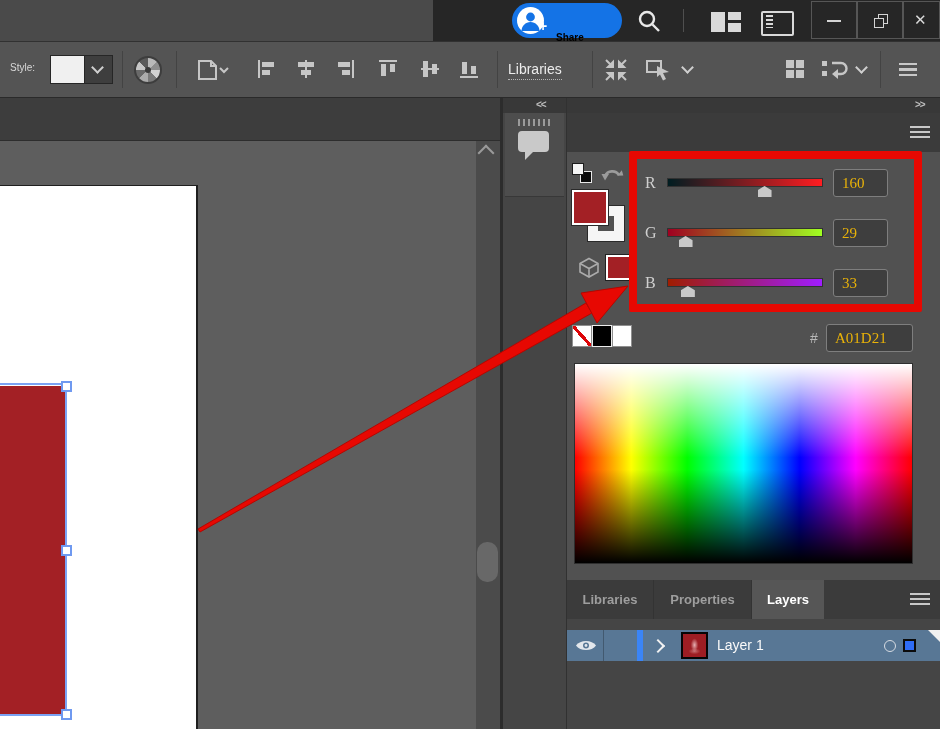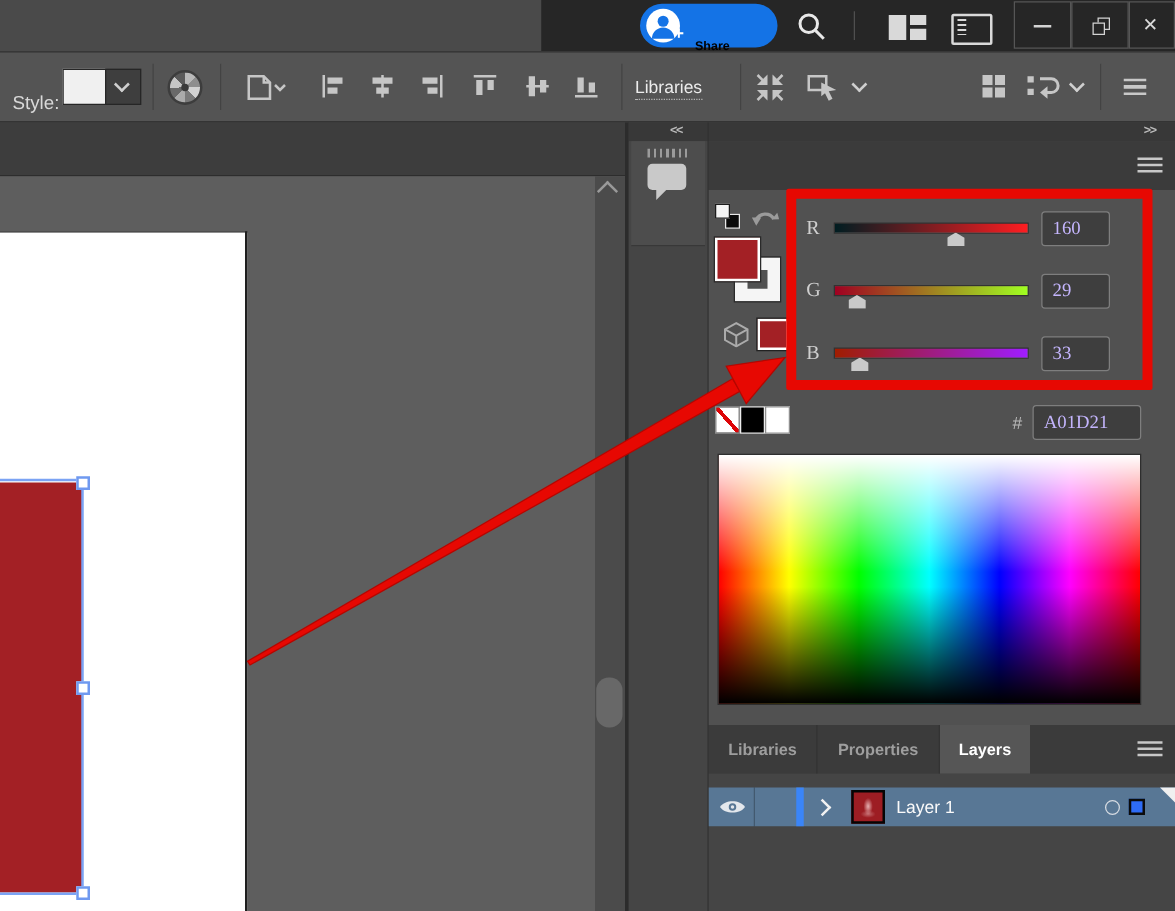--- a/index.html
+++ b/index.html
@@ -23,21 +23,21 @@
   .win-btn{top:1px;height:38px;border:1px solid #565656;box-sizing:border-box;cursor:pointer;}
   .win-min{left:811px;width:46px;} .win-rest{left:857px;width:46px;} .win-close{left:903px;width:37px;}
   .min-glyph{position:absolute;left:15px;top:18px;width:14px;height:2px;background:#d4d4d4;}
   .rest-wrap{position:absolute;left:16px;top:12px;width:14px;height:14px;}
   .rest-back{position:absolute;left:4px;top:0;width:8px;height:8px;border:1.5px solid #d4d4d4;}
   .rest-front{position:absolute;left:0;top:4px;width:8px;height:8px;border:1.5px solid #d4d4d4;background:#262626;}
   .close-glyph{position:absolute;left:10px;top:9px;color:#d9d9d9;font-size:15px;}
   
   .toolbar{left:0;top:41px;width:940px;height:57px;background:#545454;border-top:1px solid #313131;
            border-bottom:1px solid #2a2a2a;box-sizing:border-box;}
-  .style-label{left:10px;top:74px;font-size:15px;color:#d8d8d8;}
+  .style-label{left:10px;top:62px;font-size:10px;color:#d8d8d8;}
   .style-dd{left:50px;top:55px;width:63px;height:29px;cursor:pointer;}
   .style-swatch{position:absolute;left:0;top:0;width:33px;height:27px;background:#f0f0f0;border:1px solid #262626;}
   .style-chevbox{position:absolute;left:34px;top:0;width:27px;height:27px;background:#3e3e3e;border:1px solid #262626;}
   .chev{display:inline-block;width:7px;height:7px;border-right:2px solid #cfcfcf;border-bottom:2px solid #cfcfcf;transform:rotate(45deg);}
   .style-chevbox .chev{position:absolute;left:8px;top:7px;}
   .tool-sep{top:51px;width:1px;height:37px;background:#434343;}
   .wheel-icon{left:134px;top:56px;width:28px;height:28px;border-radius:50%;border:2px solid #3d3d3d;box-sizing:border-box;
      background:conic-gradient(#b9b9b9 0 45deg,#8e8e8e 0 90deg,#d2d2d2 0 135deg,#7a7a7a 0 180deg,#ababab 0 225deg,#696969 0 270deg,#c6c6c6 0 315deg,#5a5a5a 0);}
   .wheel-icon:after{content:"";position:absolute;left:9px;top:9px;width:6px;height:6px;border-radius:50%;background:#3a3a3a;}
   .tool-icon{width:24px;height:24px;cursor:pointer;}
@@ -80,21 +80,21 @@
   .pd-front{position:absolute;left:0;top:0;width:10px;height:10px;background:#f5f5f5;border:1px solid #1c1c1c;}
   .fill-swatch{left:5px;top:38px;width:36px;height:35px;background:#A32025;border:2px solid #fff;outline:1px solid #2a2a2a;box-sizing:border-box;z-index:3;cursor:pointer;}
   .stroke-proxy{left:21px;top:54px;width:36px;height:35px;border:10px solid #f5f5f5;outline:1px solid #2a2a2a;box-sizing:border-box;z-index:2;cursor:pointer;}
   .cube-icon{left:11px;top:105px;width:22px;height:21px;cursor:pointer;}
   .mini-swatch{left:39px;top:103px;width:25px;height:25px;background:#A32025;border:2px solid #fff;outline:1px solid #222;box-sizing:border-box;cursor:pointer;}
   .slider-row{position:absolute;left:75px;width:250px;height:40px;}
   .slider-label{position:absolute;left:3px;top:5px;font-family:"Liberation Serif",serif;font-size:16px;color:#cfcfcf;}
   .slider-track{position:absolute;left:26px;top:10px;width:154px;height:7px;box-shadow:0 0 0 1px rgba(25,25,25,.55);cursor:pointer;}
   .slider-thumb{position:absolute;top:7px;width:14px;height:11px;background:#c9c9c9;
      clip-path:polygon(50% 0,100% 38%,100% 100%,0 100%,0 38%);cursor:pointer;}
-  .val-input,.hex-input{background:#3e3e3e;border:1px solid #7e7e7e;border-radius:3px;color:#c4b5fd;
+  .val-input,.hex-input{background:#3e3e3e;border:1px solid #7e7e7e;border-radius:3px;color:#eab308;
      font-family:"Liberation Serif",serif;font-size:15px;padding:0 0 0 8px;box-sizing:border-box;outline:none;}
   .val-input{position:absolute;left:191px;top:0;width:55px;height:28px;}
   .swatch-mini{position:absolute;top:0;width:20px;height:22px;box-sizing:border-box;cursor:pointer;}
   .sw-none{left:0;background:linear-gradient(to top right,#fff 44%,#dd0508 44%,#dd0508 56%,#fff 56%);border:1px solid #8f8f8f;}
   .sw-black{left:20px;background:#000;border:1px solid #ededed;}
   .sw-white{left:40px;background:#fff;border:1px solid #8f8f8f;}
   .hex-label{left:243px;top:178px;font-size:14px;color:#b8b8b8;}
   .hex-input{position:absolute;left:259px;top:172px;width:87px;height:28px;font-size:15px;}
   .spectrum{left:7px;top:211px;width:339px;height:201px;border:1px solid #2e2e2e;box-sizing:border-box;cursor:crosshair;
     background:linear-gradient(to bottom,#ffffff 0%,rgba(255,255,255,0) 47%,rgba(0,0,0,0) 53%,#000000 100%),

